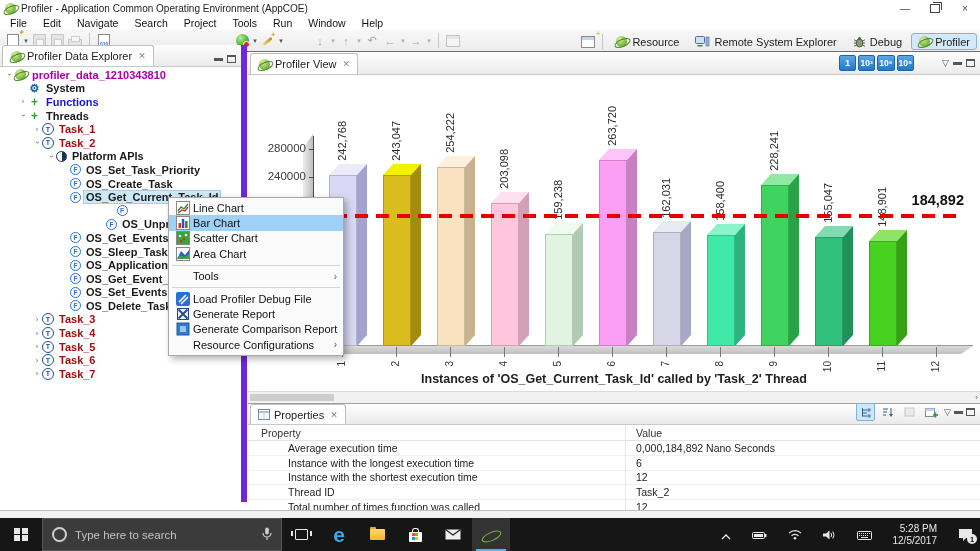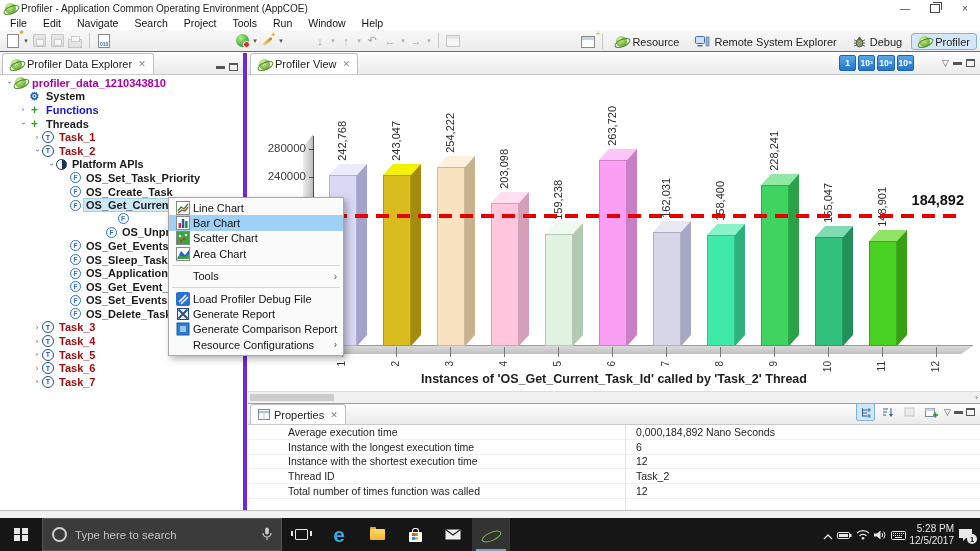--- a/index.html
+++ b/index.html
@@ -55,22 +55,22 @@
              display:flex;align-items:flex-end;position:relative;box-sizing:border-box}
   .tab{height:21px;display:flex;align-items:center;gap:4px;padding:0 7px;background:#fff;
        border:1px solid #c0c0c0;border-bottom:none;border-radius:3px 3px 0 0;font-size:11px;color:#222;margin-left:2px;box-sizing:border-box}
   .tab .x{color:#888;font-size:9px;margin-left:2px}
   .hdr-right{margin-left:auto;display:flex;align-items:center;gap:4px;padding:0 5px 3px 0;color:#555}
   .mini{font-size:9px;color:#555}
   .minbar{width:9px;height:3px;border:1px solid #555;border-top:2px solid #555;box-sizing:border-box}
   .maxbox{width:9px;height:8px;border:1px solid #555;border-top:2px solid #555;box-sizing:border-box}
 
   
-  .explorer{position:absolute;left:0;top:53px;width:247px;height:457px;background:#fff;
-            border-right:4px solid #6d28d9;box-sizing:border-box}
+  .explorer{position:absolute;left:0;top:45px;width:247px;height:457px;background:#fff;
+            border-right:6px solid #6d28d9;box-sizing:border-box}
   .tree{position:absolute;left:0;top:23px;right:0;bottom:0;font-size:11px;font-weight:700;overflow:hidden}
   .trow{height:13.6px;display:flex;align-items:center;white-space:nowrap}
   .tarrow{width:10px;font-size:7.5px;color:#8b8b8b;text-align:center;flex:none}
   .tarrow.open{transform:rotate(90deg)}
   .tlabel{padding:0 2px;margin-left:3px}
   .trow.sel .tlabel{background:#cde9f8;outline:1px solid #a5cfe8}
 
   
   .ic{display:inline-flex;align-items:center;justify-content:center;flex:none}
   .ic-planet{width:13px;height:13px;position:relative}
@@ -153,21 +153,21 @@
   .tview::before{left:-5px}.tview::after{right:-5px}
   .edge{color:#38a9e4;font-size:21px;font-weight:700;line-height:20px}
   .folder{width:15px;height:11px;background:linear-gradient(#ffd86d,#f5b52e);border-radius:1px;position:relative}
   .folder::before{content:"";position:absolute;top:-2.5px;left:0;width:6px;height:2.5px;background:#e9a92c;border-radius:1px 1px 0 0}
   .bag{width:13px;height:10px;background:#fff;border-radius:1px;position:relative;display:grid;place-items:center;margin-top:4px}
   .bag::before{content:"";position:absolute;top:-4px;left:3px;width:5px;height:4px;border:1.5px solid #fff;border-bottom:none;border-radius:3px 3px 0 0}
   .mslogo{display:grid;grid-template-columns:3px 3px;grid-template-rows:3px 3px;gap:0.5px}
   .planet-lg{width:16px;height:16px;position:relative}
   .planet-lg .pl{width:14px;height:14px;border-radius:50%;background:radial-gradient(circle at 35% 30%,#d8f0a2,#85c149 55%,#4e8c2b)}
   .planet-lg::after{content:"";position:absolute;left:-2px;top:5px;width:19px;height:7px;border:1.3px solid #79b646;border-radius:50%;transform:rotate(-24deg)}
-  .tray{margin-left:auto;display:flex;align-items:center;gap:4px;padding-right:7px;color:#e8e8e8}
+  .tray{margin-left:auto;display:flex;align-items:center;gap:21px;padding-right:7px;color:#e8e8e8}
   .clock{font-size:10px;line-height:11.5px;text-align:right}
   .notif{position:relative;display:flex}
   .badge{position:absolute;right:-4px;bottom:-3px;width:10px;height:10px;border-radius:50%;background:#e8e8e8;
          color:#111;font-size:7.5px;font-weight:700;display:flex;align-items:center;justify-content:center}
 </style>
 </head>
 <body>
 
 <div id="app">
 
@@ -629,20 +629,24 @@
               </g>
             </svg>
           </span>
         <span class="mini">▽</span>
         <span class="minbar"></span>
         <span class="maxbox"></span>
       </div>
     </div>
     <div class="ptable">
       <div class="pdivider"></div>
+      <div class="phead">
+        <div class="pc1">Property</div>
+        <div class="pc2">Value</div>
+      </div>
       <div class="prows">
           <div class="prow">
             <div class="pc1">Average execution time</div>
             <div class="pc2">0,000,184,892 Nano Seconds</div>
           </div>
           <div class="prow">
             <div class="pc1">Instance with the longest execution time</div>
             <div class="pc2">6</div>
           </div>
           <div class="prow">

